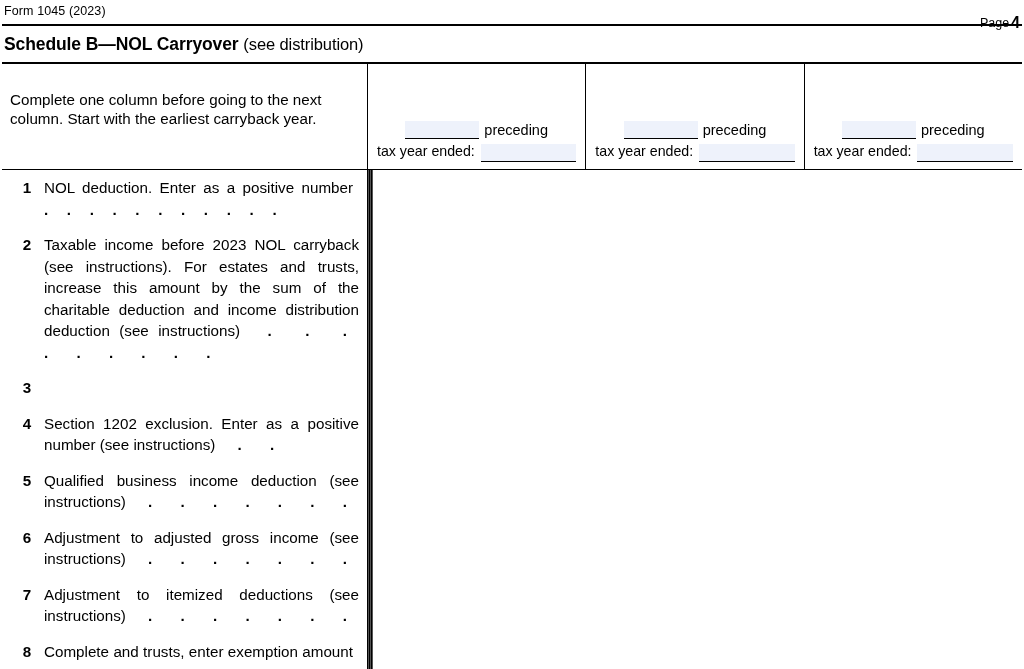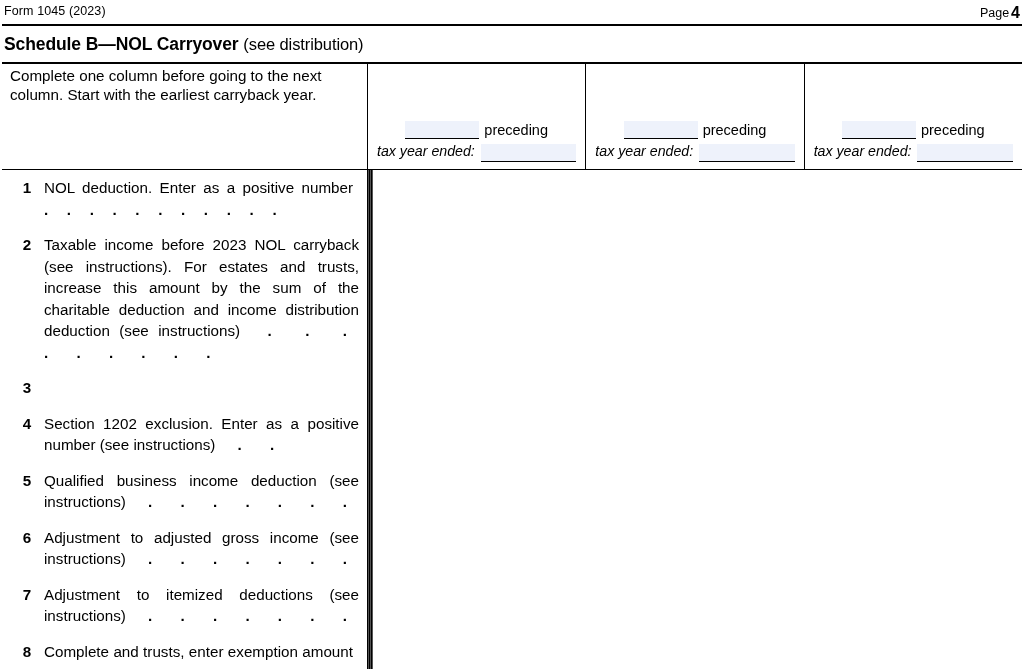--- a/index.html
+++ b/index.html
@@ -32,21 +32,21 @@
   .runhead-left {
     position: absolute;
     left: 4px;
     top: 4px;
     font-size: 12.5px;
     letter-spacing: .1px;
   }
   .runhead-right {
     position: absolute;
     right: 4px;
-    top: 4px;
+    top: 14px;
     font-size: 12.5px;
     white-space: nowrap;
   }
   .runhead-right .pagenum {
     font-weight: bold;
     font-size: 16px;
     vertical-align: -1px;
     margin-left: 2px;
   }
   .rule-thick {
@@ -85,21 +85,21 @@
   }
 
   
   .desc-col {
     width: 366px;
     flex: 0 0 366px;
     border-right: 1.6px solid #000;
     box-sizing: border-box;
   }
   .desc-head {
-    padding: 2px 8px 9px 8px;
+    padding: 26px 8px 9px 8px;
     font-size: 15.2px;
     line-height: 19px;
   }
 
   
   .year-col {
     flex: 1 1 0;
     box-sizing: border-box;
     border-right: 1.6px solid #000;
   }
@@ -116,21 +116,20 @@
     text-align: center;
     white-space: nowrap;
     line-height: 20px;
   }
   .yh-line2 {
     font-size: 14.2px;
     white-space: nowrap;
     line-height: 22px;
     display: flex;
     align-items: flex-end;
-    font-style: italic;
   }
   .blank-short {
     display: inline-block;
     width: 74px;
     height: 17px;
     background: #eef2fb;
     border-bottom: 1.6px solid #000;
     vertical-align: -4px;
     margin-right: 5px;
   }

